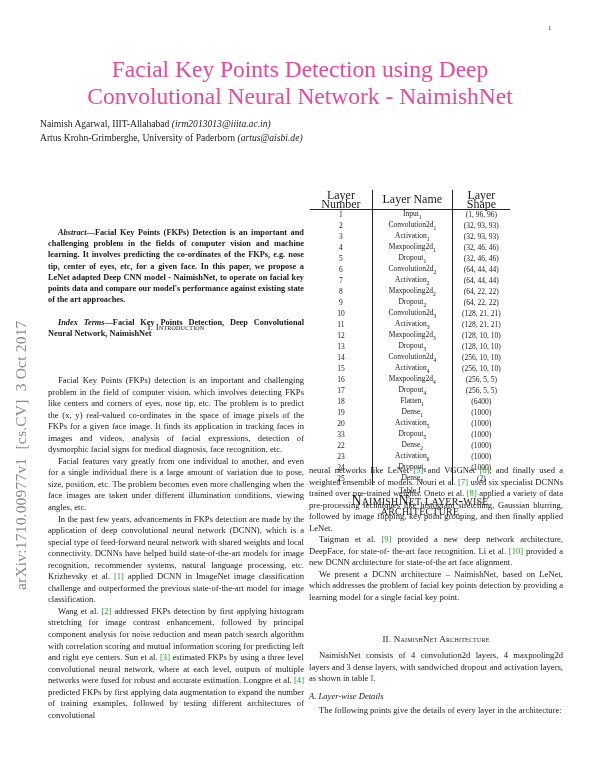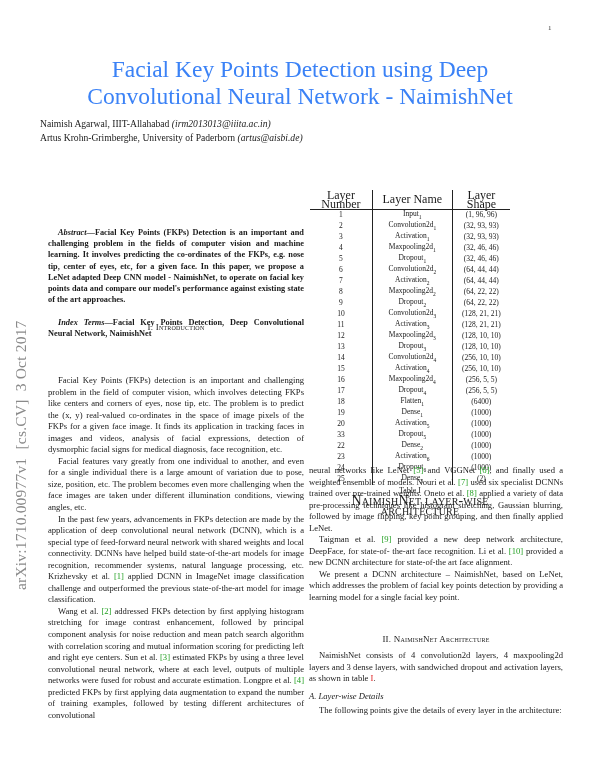--- a/index.html
+++ b/index.html
@@ -2,21 +2,21 @@
 <html><head>
 <meta charset="utf-8">
 <style>
   html, body { margin: 0; padding: 0; background: #ffffff; }
   body { width: 600px; height: 776px; position: relative; overflow: hidden;
          font-family: "Liberation Serif", "DejaVu Serif", serif; color: #1a1a1a; }
   .page-num { position: absolute; top: 24px; left: 548px; font-size: 7px; color: #333; }
   .arxiv { position: absolute; left: 12px; top: 590px; transform-origin: 0 0; transform: rotate(-90deg);
            font-size: 15.5px; color: #8a8a8a; white-space: pre; letter-spacing: 0.2px; }
   .title { position: absolute; top: 56px; left: 40px; width: 520px; text-align: center;
-           font-size: 23.5px; line-height: 27px; color: #3b82f6; }
+           font-size: 23.5px; line-height: 27px; color: #ec4899; }
   .authors { position: absolute; top: 117px; left: 40px; width: 520px; text-align: left;
              font-size: 9.6px; line-height: 13.6px; }
   .authors i { font-style: italic; }
   .col { position: absolute; font-size: 8.6px; line-height: 11.55px; text-align: justify; }
   .colL { left: 48px; width: 256px; margin-top: 36px; }
   .colR { left: 309px; width: 254px; }
   .abstract { top: 191px; font-weight: bold; text-indent: 10px; font-size: 8.3px; line-height: 11.2px; }
   .abstract i, .index i { font-style: italic; }
   .index { top: 281px; font-weight: bold; text-indent: 10px; font-size: 8.3px; line-height: 11.2px; }
   .sec-head { position: absolute; text-align: center; font-size: 9px; letter-spacing: 0.2px; }

